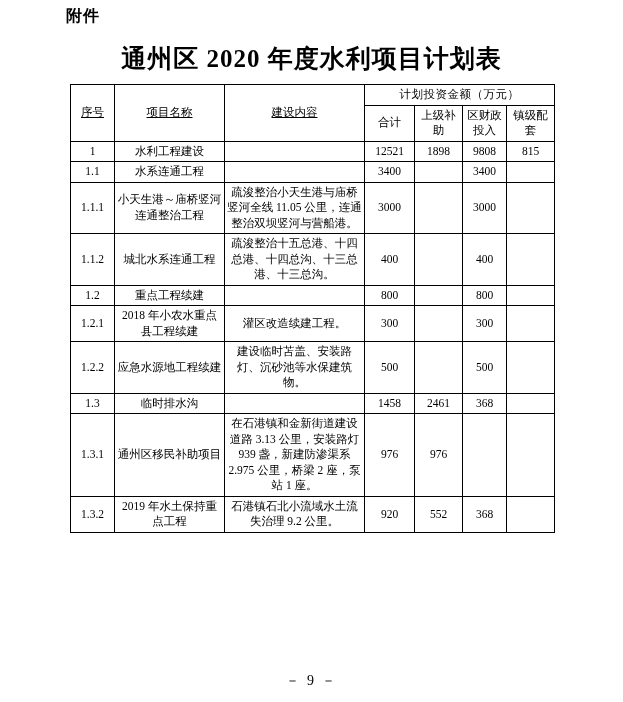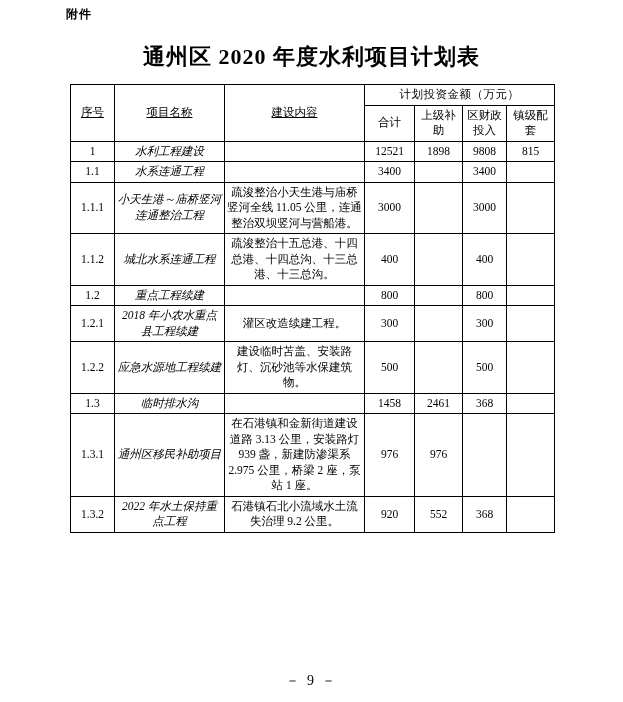--- a/index.html
+++ b/index.html
@@ -18,31 +18,31 @@
   .page {
     position: relative;
     width: 623px;
     height: 702px;
     box-sizing: border-box;
   }
   .attachment-label {
     position: absolute;
     left: 66px;
     top: 6px;
-    font-size: 12px;
+    font-size: 16px;
     font-weight: bold;
     letter-spacing: 1px;
   }
   .doc-title {
     position: absolute;
     left: 0;
     right: 0;
     top: 42px;
     text-align: center;
-    font-size: 22px;
+    font-size: 25px;
     font-weight: bold;
     letter-spacing: 1px;
   }
   table.plan-table {
     position: absolute;
     left: 70px;
     top: 84px;
     width: 484px;
     border-collapse: collapse;
     table-layout: fixed;
@@ -87,21 +87,20 @@
     padding: 6px 2px;
   }
   .cell-name {
     font-size: 12.5px;
     line-height: 1.35;
     padding: 6px 4px;
   }
   .cell-name-bold {
     font-weight: bold;
     font-size: 13px;
-    font-style: italic;
   }
   .cell-content {
     text-align: left;
     font-size: 12px;
     line-height: 1.45;
     padding: 5px 5px;
     margin-top: 30px;
   }
   .cell-num {
     font-size: 12.5px;
@@ -239,21 +238,21 @@
         <td class="cell-name cell-name-bold">通州区移民补助项目</td>
         <td class="cell-content">在石港镇和金新街道建设道路 3.13 公里，安装路灯 939 盏，新建防渗渠系 2.975 公里，桥梁 2 座，泵站 1 座。</td>
         <td class="cell-num">976</td>
         <td class="cell-num">976</td>
         <td class="cell-num"></td>
         <td class="cell-num"></td>
       </tr>
 
       <tr>
         <td class="cell-seq">1.3.2</td>
-        <td class="cell-name cell-name-bold">2022 年水土保持重点工程</td>
+        <td class="cell-name cell-name-bold">2019 年水土保持重点工程</td>
         <td class="cell-content">石港镇石北小流域水土流失治理 9.2 公里。</td>
         <td class="cell-num">920</td>
         <td class="cell-num">552</td>
         <td class="cell-num">368</td>
         <td class="cell-num"></td>
       </tr>
 
     </tbody>
   </table>
 

